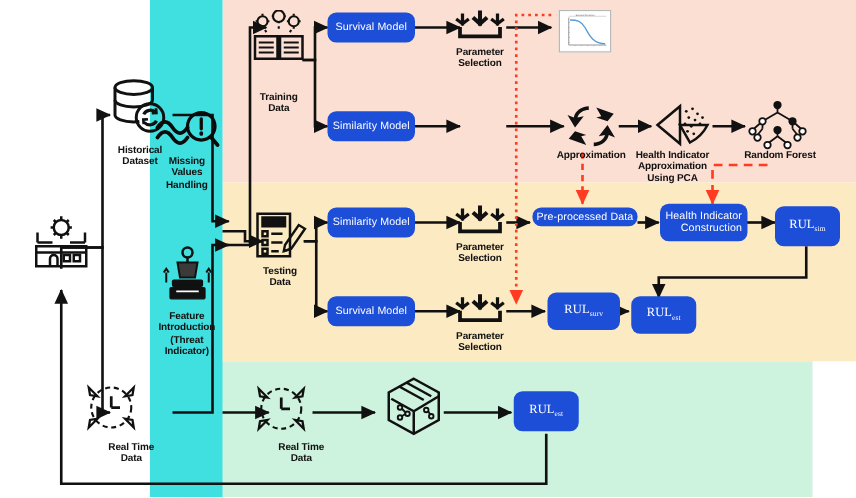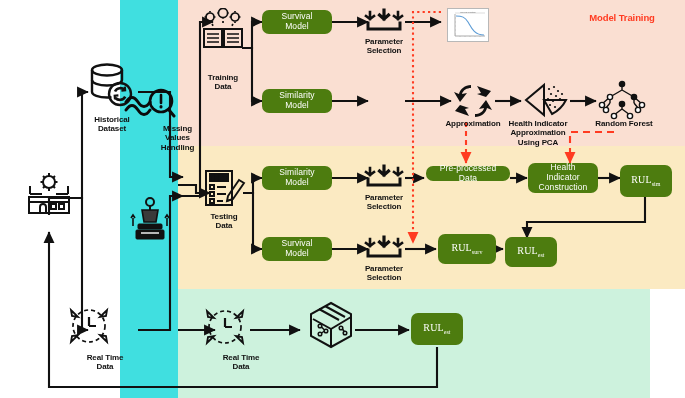--- a/index.html
+++ b/index.html
@@ -10,23 +10,23 @@
   .band{position:absolute;}
   #band-training{left:178px;top:0px;width:507px;height:146px;background:#fadfd2;}
   #band-testing{left:178px;top:146px;width:507px;height:143px;background:#fbeac2;}
   #band-realtime{left:143px;top:289px;width:507px;height:109px;background:#cdf2dd;}
   #band-cyan{left:120px;top:0px;width:58px;height:398px;background:#40dfe0;}
 
   
   #wires{position:absolute;left:0;top:0;width:685px;height:398px;}
 
   
-  .bbox{position:absolute;background:#4d7c0f;border-radius:7px;color:#ffffff;
-        display:flex;align-items:center;justify-content:center;text-align:center;
-        font-size:8.5px;line-height:1.15;letter-spacing:.1px;padding:0 8px;
+  .bbox{position:absolute;background:#1d4ed8;border-radius:7px;color:#ffffff;
+        display:flex;align-items:center;justify-content:center;text-align:right;
+        font-size:8.5px;line-height:1.15;letter-spacing:.1px;padding:0 3px;
         box-sizing:border-box;}
   .bbox.serif{font-family:"Liberation Serif",serif;font-size:10px;}
   .bbox .sub{font-size:6px;vertical-align:sub;}
 
   
   .lbl{position:absolute;text-align:center;font-size:8px;font-weight:bold;
        color:#111;line-height:1.18;letter-spacing:-.1px;}
   .lbl.red{color:#ff3b21;font-size:9.5px;}
   .lbl.cyanlbl{color:#111;}
 
@@ -173,38 +173,44 @@
       <g fill="none" stroke="#0b0b0b" stroke-width="3">
         <path d="M2 16c4-6 8-6 12 0s8 6 12 0" stroke-linecap="round"></path>
         <path d="M2 24c4-6 8-6 12 0s8 6 12 0" stroke-linecap="round"></path>
         <circle cx="37" cy="15" r="11" stroke-width="2.6"></circle>
         <path d="M45 24l5 6" stroke-width="3" stroke-linecap="round"></path>
         <path d="M37 9v8" stroke-width="2.6" stroke-linecap="round"></path>
         <path d="M37 20.5v.6" stroke-width="3" stroke-linecap="round"></path>
       </g>
     </svg>
   </div>
-  <div class="lbl cyanlbl" style="left:121px;top:124px;width:57px;padding-left:28px;">
+  <div class="lbl cyanlbl" style="left:121px;top:124px;width:57px;">
     <span style="white-space:pre-line">Missing
 Values
 Handling</span>
   </div>
 
   <div class="icn" style="left:127px;top:196px;">
     <svg width="46" height="48" viewBox="0 0 46 48">
       <g fill="#111" stroke="#111">
         <circle cx="23" cy="6" r="4" fill="none" stroke-width="2"></circle>
         <path d="M23 10v4" stroke-width="2"></path>
         <path d="M15 14h16l-2 12H17z" fill="#3a3a3a" stroke-width="1.6"></path>
         <rect x="11" y="28" width="24" height="5" rx="1"></rect>
         <rect x="9" y="34" width="28" height="9" rx="1"></rect>
         <path d="M14 37h18" stroke="#fff" stroke-width="1.4"></path>
         <path d="M6 22v8M4 22l2-3 2 3M40 22v8M38 22l2-3 2 3" fill="none" stroke-width="1.6"></path>
       </g>
     </svg>
+  </div>
+  <div class="lbl cyanlbl" style="left:118px;top:248px;width:63px;">
+    <span style="white-space:pre-line">Feature
+Introduction
+(Threat
+Indicator)</span>
   </div>
 
   <div class="icn" style="left:200px;top:8px;">
     <svg width="46" height="44" viewBox="0 0 46 44">
       <g stroke="#111" fill="none" stroke-width="1.7">
         <circle cx="10" cy="9" r="4"></circle>
           <circle cx="23" cy="5" r="4.6"></circle>
           <circle cx="35" cy="9" r="4"></circle>
         <path d="M10 3v1.5M10 13.5V15M4.5 9H6M14 9h1.5M23 -1v1M23 9.5v1M17.4 5h1.2M27.4 5h1.2M35 3v1.5M35 13.5V15M29.5 9H31M39 9h1.5"></path>
         <path d="M12 16l2 3M23 13v4M33 16l-2 3" stroke-dasharray="2,2"></path>
@@ -315,23 +321,20 @@
         <circle cx="42" cy="30" r="2.6" fill="#fff"></circle>
         <circle cx="18" cy="36" r="2.6" fill="#fff"></circle>
         <circle cx="34" cy="36" r="2.6" fill="#fff"></circle>
       </g>
     </svg>
   </div>
   <div class="lbl" style="left:586px;top:119px;width:76px;">
     <span>Random Forest</span>
   </div>
 
-  <div class="lbl red" style="left:572px;top:12px;width:100px;">
-    <span>Model Training</span>
-  </div>
 
   <div class="icn" style="left:202px;top:168px;">
     <svg width="44" height="42" viewBox="0 0 44 42">
       <g stroke="#111" fill="none" stroke-width="2">
         <rect x="4" y="3" width="26" height="34"></rect>
         <rect x="8" y="6" width="18" height="7" fill="#111"></rect>
         <text x="17" y="12" font-size="6.5" text-anchor="middle" fill="#fff" font-family="sans-serif" font-weight="bold">TEST</text>
         <rect x="8" y="17" width="4" height="4"></rect>
           <path d="M15 19h9"></path>
         <rect x="8" y="24" width="4" height="4"></rect>

